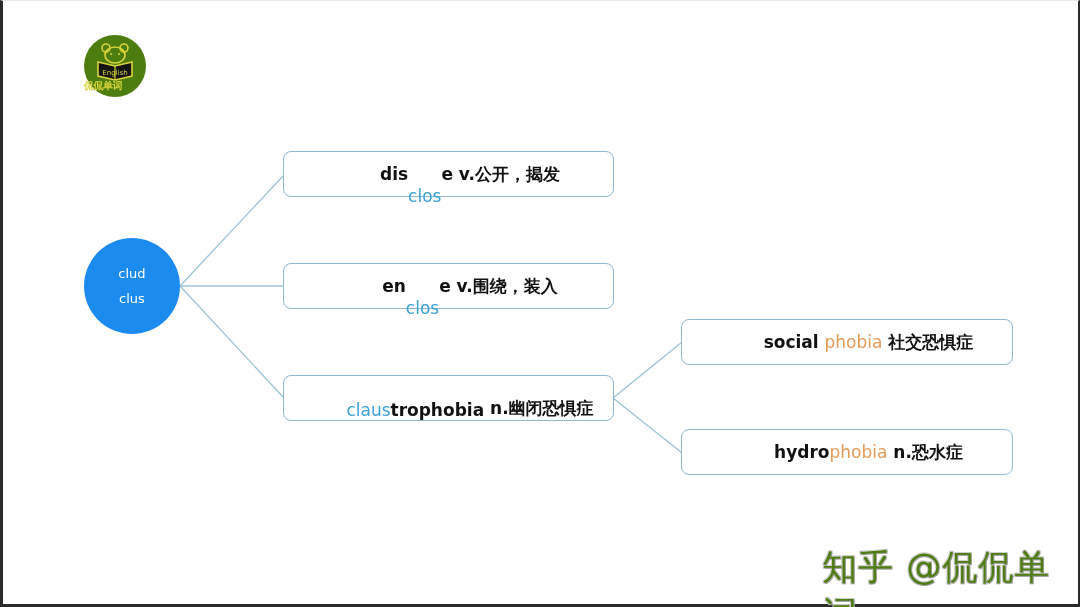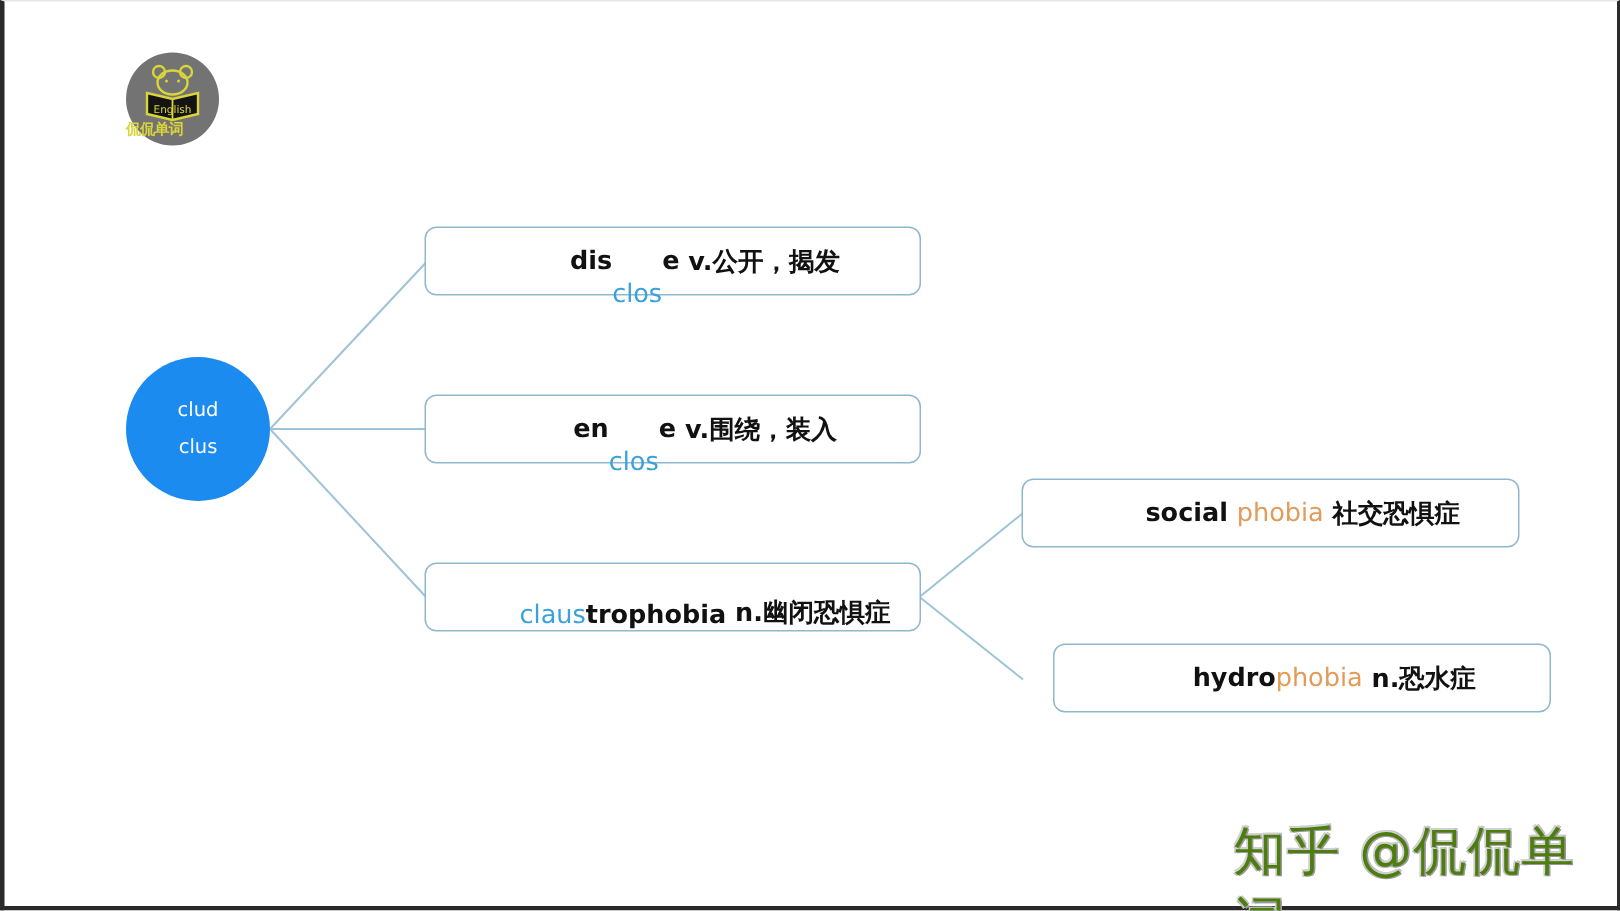--- a/index.html
+++ b/index.html
@@ -11,21 +11,21 @@
   .frame {
     position: absolute; left: 0; top: 0; width: 1080px; height: 607px;
     box-sizing: border-box;
     border-left: 3px solid #2a2a2a;
     border-top: 1px solid #e6e6e6;
     border-right: 2px solid #2a2a2a;
     border-bottom: 3px solid #2a2a2a;
   }
   .logo {
     position: absolute; left: 84px; top: 35px; width: 62px; height: 62px;
-    border-radius: 50%; background: #737373;
+    border-radius: 50%; background: #4d7c0f;
   }
   .logo svg { position: absolute; left: 0; top: 0; }
   .logo-text {
     position: absolute; left: 0; width: 62px; top: 44px; text-align: left;
     font-size: 10px; font-weight: bold; color: #d8d43a; letter-spacing: -0.5px;
   }
   .connectors { position: absolute; left: 0; top: 0; }
   .root {
     position: absolute; left: 84px; top: 238px; width: 96px; height: 96px;
     border-radius: 50%; background: #1c8bf0;
@@ -89,17 +89,17 @@
 </div>
 
 <div class="node" style="left:283px; top:375px; width:331px;align-items:flex-end;">
   <span></span><span class="hl-blue">claus</span><span>trophobia</span><span> n.幽闭恐惧症</span>
 </div>
 
 <div class="node" style="left:681px; top:319px; width:332px;">
   <span>social </span><span class="hl-orange">phobia</span><span></span><span> 社交恐惧症</span>
 </div>
 
-<div class="node" style="left:681px; top:429px; width:332px;margin-left:21px;">
+<div class="node" style="left:681px; top:429px; width:332px;">
   <span>hydro</span><span class="hl-orange">phobia</span><span></span><span> n.恐水症</span>
 </div>
 
 <div class="watermark">知乎 @侃侃单词</div>
 
 </body></html>

